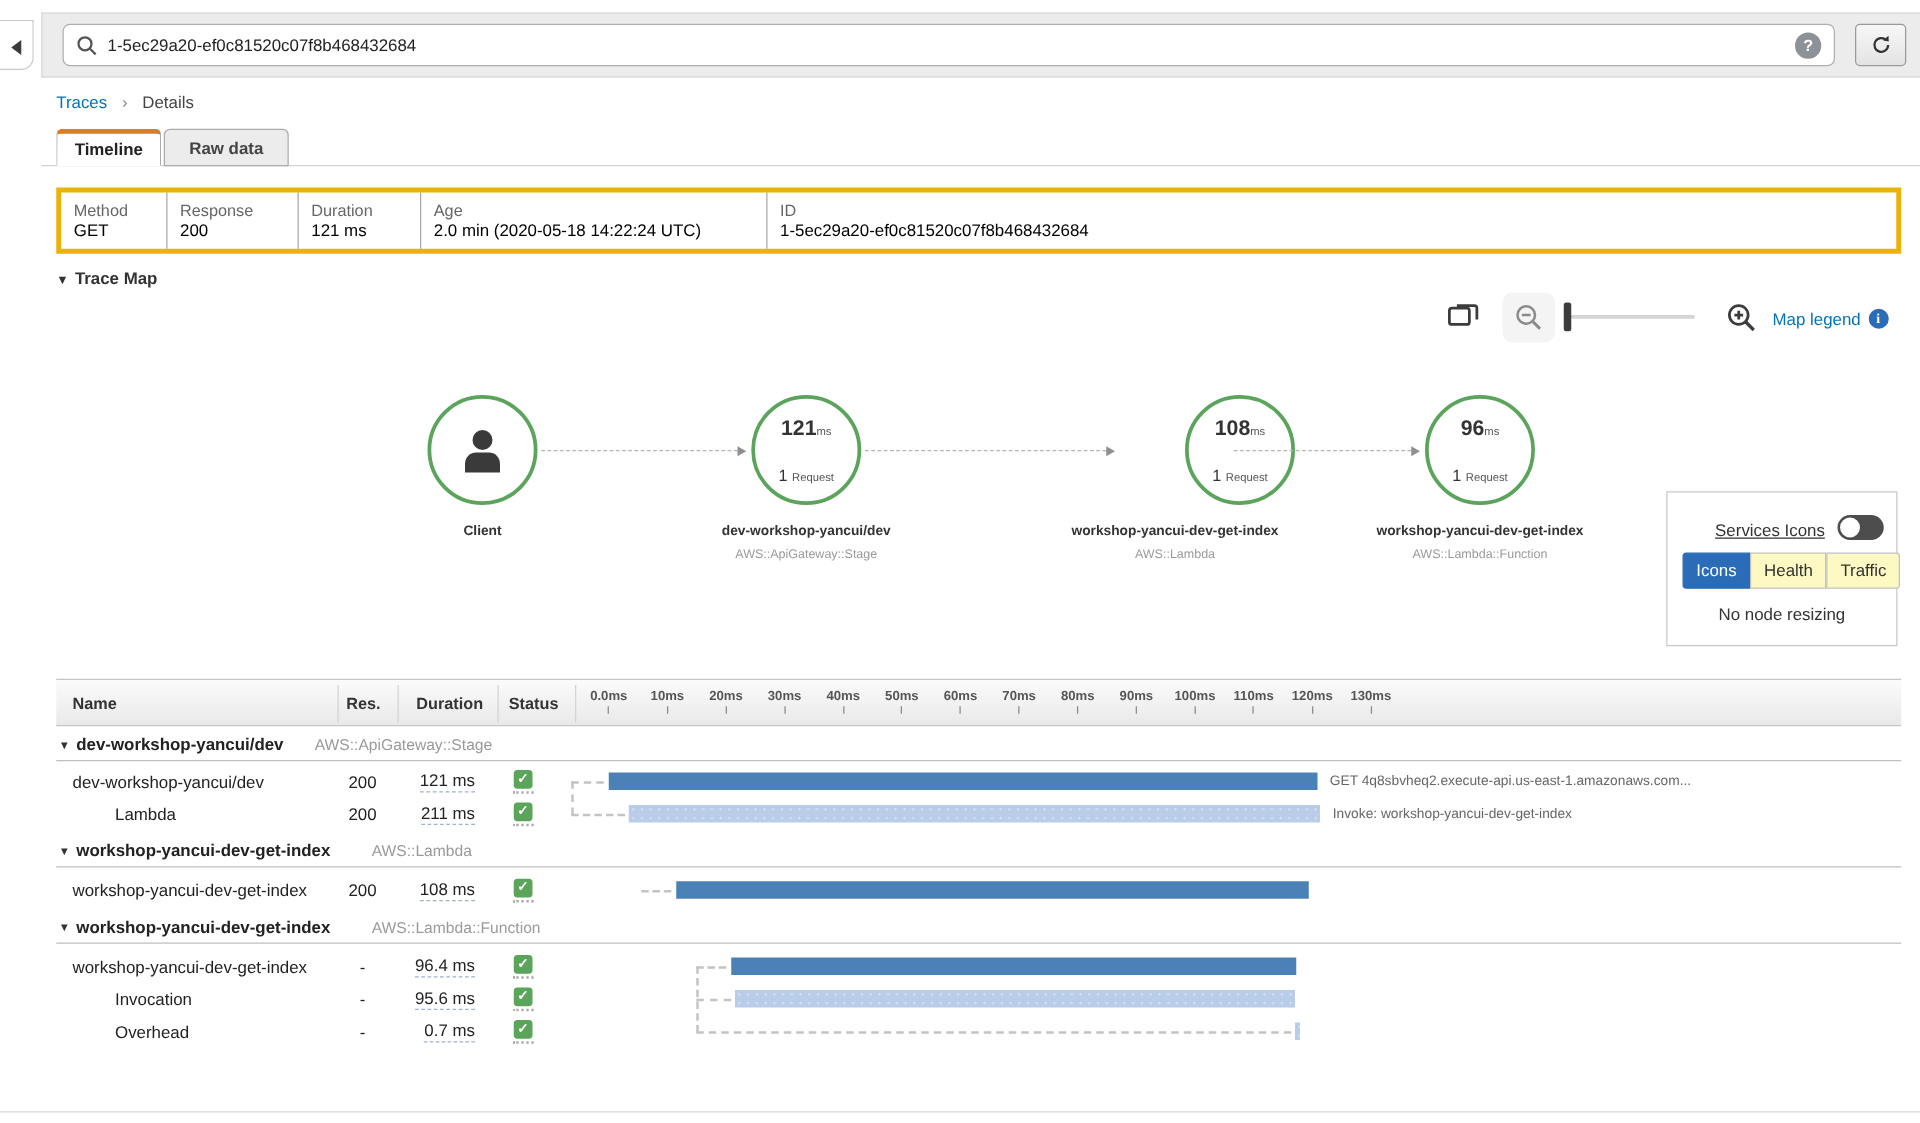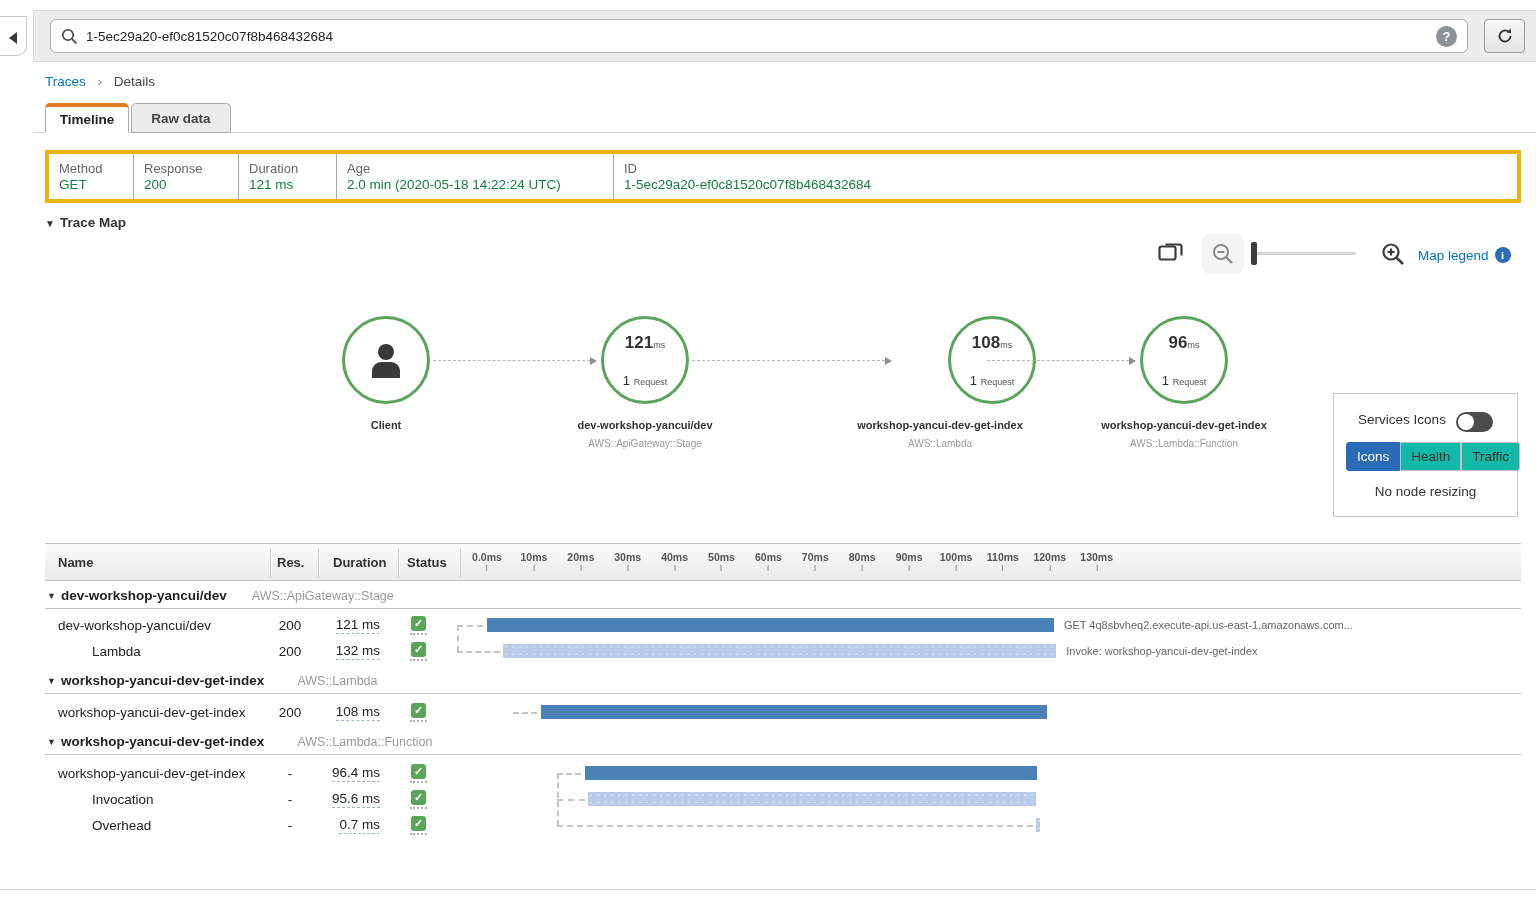--- a/index.html
+++ b/index.html
@@ -22,21 +22,21 @@
   .tabs-line { left:33px; top:132px; width:1503px; height:1px; background:#d2d2d2; }
   .tab { top:103px; height:30px; border:1px solid #ababab; border-radius:5px 5px 0 0; font-size:13.5px; font-weight:bold; display:flex; align-items:center; justify-content:center; }
   .tab.active { left:45px; width:84px; background:#fff; border-top:4px solid #e17b21; border-bottom:1px solid #fff; color:#222; z-index:2; }
   .tab.inactive { left:131px; width:100px; background:#ececec; color:#444; }
 
   
   .summary { left:45px; top:150px; width:1476px; height:53px; border:4px solid #eab308; display:flex; }
   .sum-cell { border-right:1px solid #a8a8a8; padding:7px 10px; display:flex; flex-direction:column; justify-content:space-between; }
   .sum-cell:last-child { border-right:none; }
   .sum-h { font-size:13px; color:#666; }
-  .sum-v { font-size:13.5px; color:#15803d; }
+  .sum-v { font-size:13.5px; color:#000000; }
 
   
   .section-title { left:45px; top:215px; font-size:13.5px; font-weight:bold; color:#333; }
   .section-title .arr { font-size:10px; margin-right:5px; color:#333; }
   .win-icon { left:1158px; top:240px; }
   .zoomout-btn { left:1202px; top:234px; width:42px; height:40px; background:#f4f4f4; border-radius:8px; display:flex; align-items:center; justify-content:center; }
   .zoomin-btn { left:1372px; top:234px; width:42px; height:40px; display:flex; align-items:center; justify-content:center; }
   .slider-track { left:1256px; top:252px; width:100px; height:3px; background:#d5d5d5; border-radius:2px; }
   .slider-handle { left:1251px; top:242px; width:6px; height:23px; background:#3c3c3c; border-radius:2px; }
   .map-legend { left:1418px; top:247px; font-size:13.5px; color:#0073bb; display:flex; align-items:center; gap:6px; }
@@ -46,25 +46,25 @@
   .node-time { font-size:17px; font-weight:bold; color:#333; }
   .node-time .u { font-size:9px; font-weight:normal; color:#555; }
   .node-req { font-size:13px; color:#333; margin-top:20px; }
   .node-req .u { font-size:9px; color:#555; }
   .node-label { font-size:11px; font-weight:bold; color:#333; text-align:center; width:220px; }
   .node-sub { font-size:10px; color:#9a9a9a; text-align:center; width:220px; margin-top:3px; }
   .edge { height:0; border-top:1px dashed #b5b5b5; }
   .edge:after { content:""; position:absolute; right:-2px; top:-4px; width:0; height:0; border-top:4px solid transparent; border-bottom:4px solid transparent; border-left:7px solid #8f8f8f; }
 
   .svc-panel { left:1333px; top:393px; width:185px; height:124px; border:1px solid #c9c9c9; background:#fff; }
-  .svc-row1 { position:absolute; left:0; top:18px; width:100%; display:flex; align-items:flex-start; justify-content:center; gap:10px; font-size:13.5px; color:#333; }
+  .svc-row1 { position:absolute; left:14px; top:18px; width:100%; display:flex; align-items:flex-end; justify-content:center; gap:10px; font-size:13.5px; color:#333;text-decoration:underline; }
   .toggle { width:37px; height:20px; border-radius:10px; background:#4d4d4d; position:relative; }
   .toggle .knob { position:absolute; left:2px; top:2px; width:16px; height:16px; border-radius:50%; background:#fff; }
   .mode-group { position:absolute; left:12px; top:48px; display:flex; }
-  .mode-btn { height:29px; padding:0 10px; border:1px solid #c2c2c2; background:#14b8a6; color:#333; font-size:13.5px; display:flex; align-items:center; }
+  .mode-btn { height:29px; padding:0 10px; border:1px solid #c2c2c2; background:#fef9c3; color:#333; font-size:13.5px; display:flex; align-items:center; }
   .mode-btn.sel { background:#2b6cb8; border-color:#2b6cb8; color:#fff; border-radius:3px 0 0 3px; }
   .mode-btn:last-child { border-radius:0 3px 3px 0; }
   .svc-note { position:absolute; left:0; top:90px; width:100%; text-align:center; font-size:13.5px; color:#333; }
 
   
   .tl-header { left:45px; top:543px; width:1476px; height:38px; background:linear-gradient(#fbfbfb,#e9e9e9); border-top:1px solid #c5c5c5; border-bottom:1px solid #c5c5c5; }
   .tl-col { position:absolute; top:11px; font-size:13px; font-weight:bold; color:#333; }
   .tl-sep { position:absolute; top:4px; width:1px; height:30px; background:#d4d4d4; }
   .tick { position:absolute; top:7px; transform:translateX(-50%); font-size:10.5px; font-weight:bold; color:#555; text-align:center; }
   .tick .mark { display:block; width:1px; height:6px; background:#8a8a8a; margin:2px auto 0; }
@@ -255,21 +255,21 @@
       <span class="s-res">200</span>
       <span class="s-dur">121 ms</span>
       <span class="s-badge">✓</span>
       <span class="s-badge-dots"></span>
       <span class="bar dark" style="left:442px;width:566.885px"></span>
       <span class="bar-note" style="left:1018.885px">GET 4q8sbvheq2.execute-api.us-east-1.amazonaws.com...</span>
     </div>
     <div class="s-row" style="top: 57px;">
       <span class="s-name" style="left:47px">Lambda</span>
       <span class="s-res">200</span>
-      <span class="s-dur">132 ms</span>
+      <span class="s-dur">211 ms</span>
       <span class="s-badge">✓</span>
       <span class="s-badge-dots"></span>
       <span class="bar light" style="left:458.3975px;width:552.8299999999999px"></span>
       <span class="bar-note" style="left:1021.2275px">Invoke: workshop-yancui-dev-get-index</span>
     </div>
     <div class="g-row" style="top: 89px;">
       <span class="g-arr">▼</span>
       <span class="g-name">workshop-yancui-dev-get-index</span>
       <span class="g-svc" style="left: 252.4px;">AWS::Lambda</span>
     </div>

